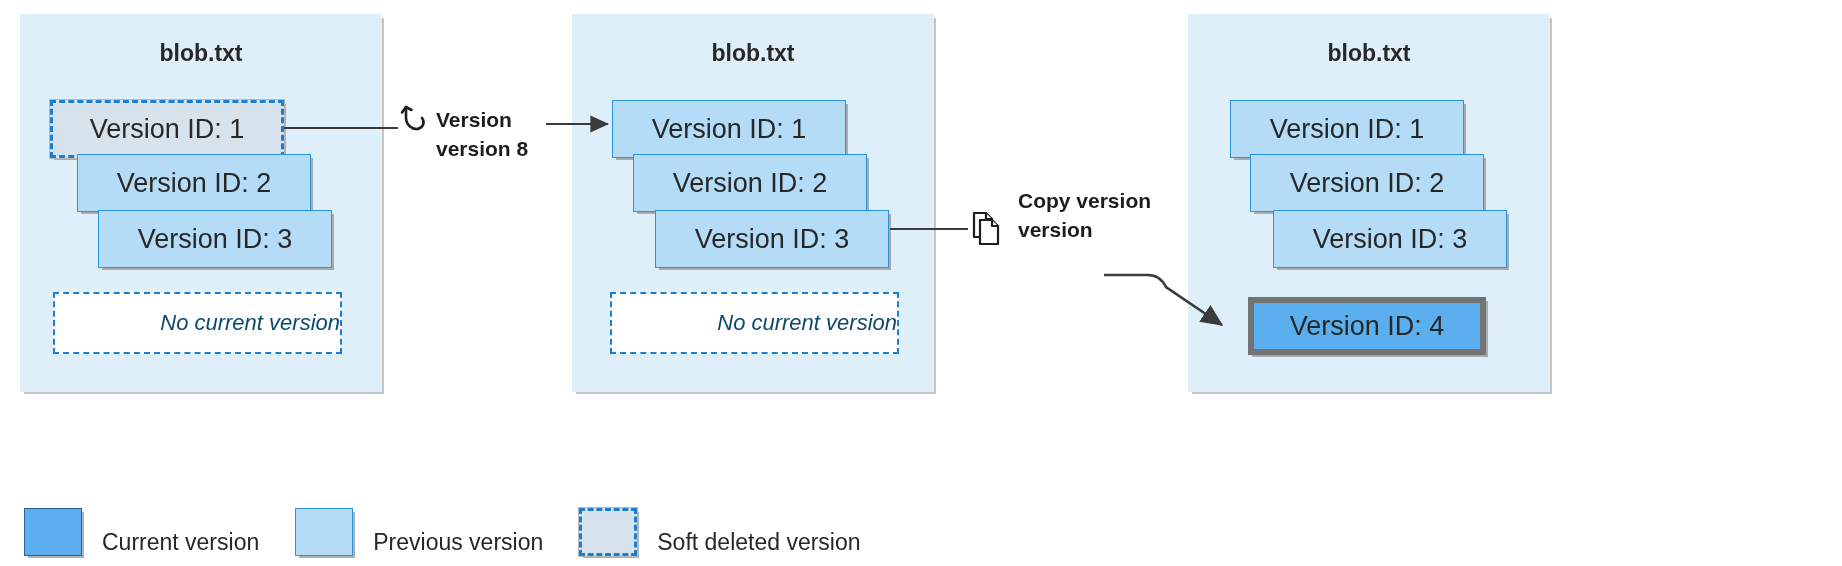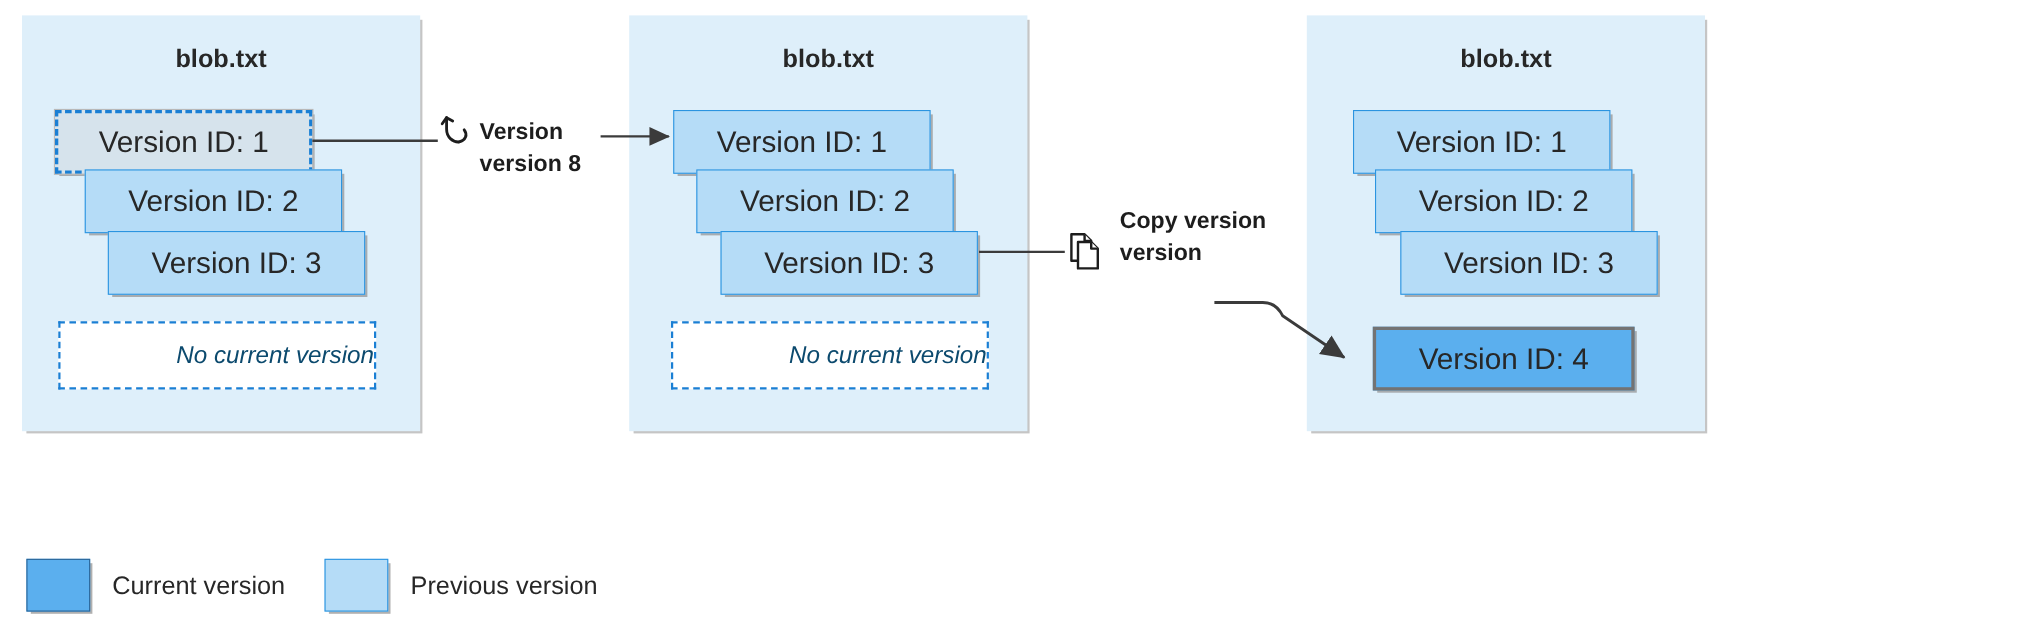--- a/index.html
+++ b/index.html
@@ -51,21 +51,21 @@
     font-size: 27px;
     color: #272727;
     box-shadow: 3px 3px 0 -1px rgba(150,150,150,0.75);
   }
   .vbox.previous {
     background: #b5dcf7;
     border: 1px solid #2b94e0;
   }
   .vbox.current {
     background: #5bafee;
-    border: 3px solid #737373;
+    border: 6px solid #737373;
     text-align: right;
   }
   .vbox.softdeleted {
     background: #d6e3ec;
     border: 3px dashed #1a7fd4;
     outline: 1px solid #b9b9b9;
   }
 
   
   .nocurrent {
@@ -106,21 +106,21 @@
   .legend {
     position: absolute;
     left: 24px;
     top: 504px;
     height: 56px;
     display: flex;
     align-items: center;
   }
   .legend-item {
     display: flex;
-    align-items: center;
+    align-items: flex-end;
   }
   .legend-swatch {
     width: 58px;
     height: 48px;
     box-sizing: border-box;
     box-shadow: 3px 3px 0 -1px rgba(150,150,150,0.75);
   }
   .legend-swatch.current {
     background: #5bafee;
     border: 1px solid #2a6496;
@@ -251,15 +251,19 @@
     <div class="legend-item">
       <div class="legend-swatch current"></div>
       <div class="legend-label">Current version</div>
     </div>
     <div class="legend-gap"></div>
     <div class="legend-item">
       <div class="legend-swatch previous"></div>
       <div class="legend-label">Previous version</div>
     </div>
     <div class="legend-gap"></div>
+    <div class="legend-item">
+      <div class="legend-swatch softdeleted"></div>
+      <div class="legend-label">Soft deleted version</div>
+    </div>
   </div>
 
 </div>
 
 </body></html>

